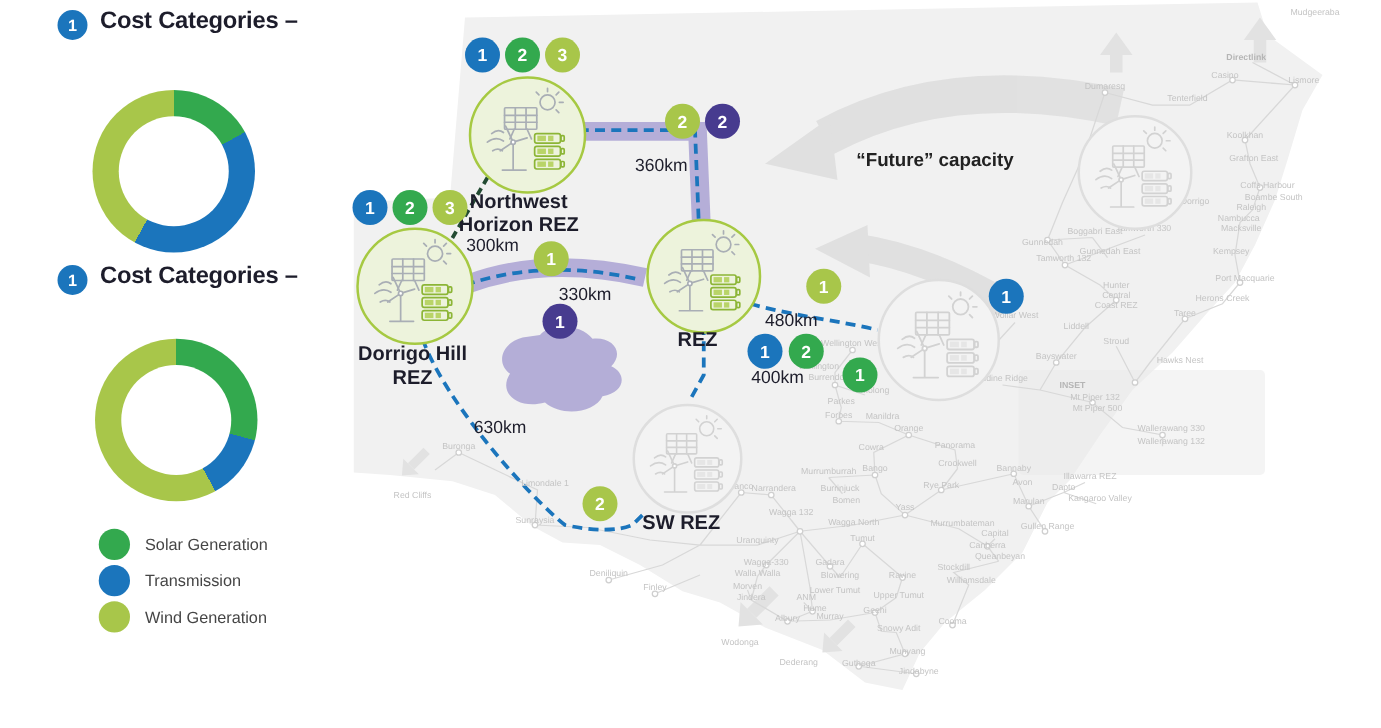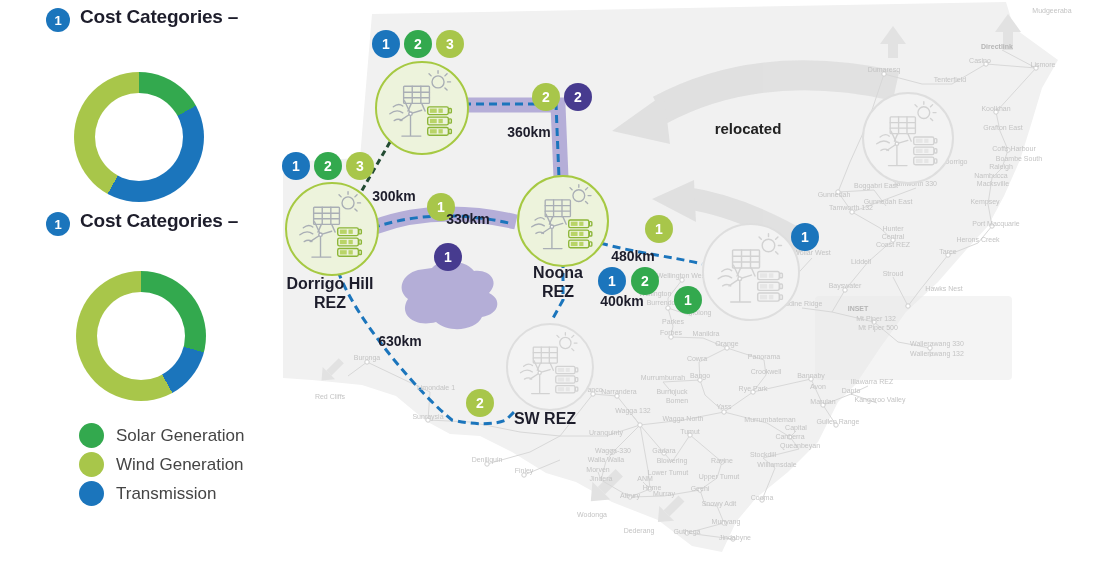--- a/index.html
+++ b/index.html
@@ -9,40 +9,40 @@
 
   
   .sec-head{position:absolute;display:flex;align-items:flex-start;gap:10px;}
   .title-badge{width:24px;height:24px;border-radius:50%;background:#1b75bc;color:#fff;
     font-size:13px;font-weight:bold;display:flex;align-items:center;justify-content:center;margin-top:2px;flex:0 0 auto;}
   .sec-title{font-size:19px;font-weight:bold;color:#1d1d2b;line-height:22px;letter-spacing:-0.2px;}
   .donut{position:absolute;width:130px;height:130px;border-radius:50%;}
   .donut .hole{position:absolute;inset:21px;border-radius:50%;background:#fff;}
   .legend-row{display:flex;align-items:center;margin-bottom:4px;height:25px;}
   .legend-dot{width:25px;height:25px;border-radius:50%;margin-right:12px;flex:0 0 auto;}
-  .legend-label{font-size:17px;color:#454545;}
+  .legend-label{font-size:13px;color:#454545;}
 
   
   .bg-label{position:absolute;width:120px;text-align:center;font-size:7px;line-height:8px;color:#c4c4c4;white-space:nowrap;}
   .bg-label.bold{font-weight:bold;color:#b5b5b5;}
   .rez-circle{position:absolute;border-radius:50%;}
   .rez-circle.green{background:#edf3dc;border:2px solid #a6c942;}
   .rez-circle.gray{background:#f3f3f3;border:2px solid #dedede;}
   .rez-circle svg{position:absolute;left:7%;top:7%;width:86%;height:86%;}
   .rez-circle .st{stroke:#a9aeb5;fill:none;stroke-width:1.6;stroke-linecap:round;stroke-linejoin:round;}
   .rez-circle .hub{fill:#fff;}
   .rez-circle .bat-o{stroke:#8cb536;fill:none;stroke-width:1.6;}
   .rez-circle .bat-f{fill:#b9d468;stroke:none;}
   .rez-circle.gray .st{stroke:#d2d2d2;}
   .rez-circle.gray .bat-o{stroke:#d2d2d2;}
   .rez-circle.gray .bat-f{fill:#e6e6e6;}
   .rez-label{position:absolute;width:180px;text-align:center;font-size:16px;font-weight:bold;line-height:19px;color:#1d1d2b;}
   .badge{position:absolute;width:28px;height:28px;border-radius:50%;color:#fff;font-size:14px;font-weight:bold;
     display:flex;align-items:center;justify-content:center;}
-  .distance{position:absolute;width:64px;text-align:center;font-size:14px;font-weight:bold;color:#1d1d2b;}
+  .distance{position:absolute;width:64px;text-align:center;font-size:14px;font-weight:normal;color:#1d1d2b;}
   #annotation{position:absolute;left:640px;top:120px;width:216px;text-align:center;
     font-size:15px;font-weight:bold;line-height:18px;color:#222;}
 </style>
 </head>
 <body>
 
 <div id="canvas">
 
   <svg class="layer" width="1105" height="582" viewBox="0 0 1105 582">
     <path fill="#f1f1f1" d="M360,158 L372,14 L1006,2 L1014,28 L1058,60 L1042,88 L1030,128 L1020,160 L1004,196 L988,226 L966,250 L938,282 L906,312 L880,348 L856,384 L838,402 L818,442 L788,472 L756,498 L736,522 L722,552 L692,546 L658,520 L612,502 L576,482 L546,473 L512,452 L480,436 L450,434 L426,421 L396,396 L362,385 L312,380 L283,378 L283,162 Z"></path>
@@ -440,28 +440,31 @@
       <rect class="bat-f" x="54.5" y="70" width="8" height="5"></rect>
       <rect class="bat-f" x="64.5" y="70" width="5" height="5"></rect>
       <rect class="bat-o" x="76.5" y="70" width="3" height="5" rx="1"></rect>
     </g>
   </svg>
 </div>
     </div>
 
   <div class="layer" id="overlay-layer">
     <div id="annotation">
-      <div>relocated</div>
-    </div>
+      <div>“Future” capacity</div>
+    </div>
+  <div class="rez-label" style="left: 325px; top: 152px;">
+        <div>Northwest</div>
+        <div>Horizon REZ</div>
+      </div>
       <div class="rez-label" style="left: 240px; top: 274px;">
         <div>Dorrigo Hill</div>
         <div>REZ</div>
       </div>
       <div class="rez-label" style="left: 468px; top: 263px;">
-        <div>Noona</div>
         <div>REZ</div>
       </div>
       <div class="rez-label" style="left: 455px; top: 408.5px;">
         <div>SW REZ</div>
       </div>
       <div class="badge" style="background: rgb(27, 117, 188); left: 372px; top: 30px;">1</div>
       <div class="badge" style="background: rgb(51, 169, 78); left: 404px; top: 30px;">2</div>
       <div class="badge" style="background: rgb(168, 198, 74); left: 436px; top: 30px;">3</div>
       <div class="badge" style="background: rgb(168, 198, 74); left: 532px; top: 83px;">2</div>
       <div class="badge" style="background: rgb(71, 59, 143); left: 564px; top: 83px;">2</div>
@@ -471,21 +474,21 @@
       <div class="badge" style="background: rgb(168, 198, 74); left: 427px; top: 193px;">1</div>
       <div class="badge" style="background: rgb(71, 59, 143); left: 434px; top: 243px;">1</div>
       <div class="badge" style="background: rgb(168, 198, 74); left: 645px; top: 215px;">1</div>
       <div class="badge" style="background: rgb(27, 117, 188); left: 598px; top: 267px;">1</div>
       <div class="badge" style="background: rgb(51, 169, 78); left: 631px; top: 267px;">2</div>
       <div class="badge" style="background: rgb(51, 169, 78); left: 674px; top: 286px;">1</div>
       <div class="badge" style="background: rgb(27, 117, 188); left: 791px; top: 223px;">1</div>
       <div class="badge" style="background: rgb(168, 198, 74); left: 466px; top: 389px;">2</div>
       <div class="distance" style="left: 497px; top: 124px;">360km</div>
       <div class="distance" style="left: 362px; top: 188px;">300km</div>
-      <div class="distance" style="left: 436px; top: 211px;">330km</div>
+      <div class="distance" style="left: 436px; top: 227px;">330km</div>
       <div class="distance" style="left: 601px; top: 248px;">480km</div>
       <div class="distance" style="left: 590px; top: 293px;">400km</div>
       <div class="distance" style="left: 368px; top: 333px;">630km</div>
     </div>
 
   <div class="sec-head" style="left:46px;top:6px">
     <div class="title-badge">1</div>
     <div class="sec-title">
       <div>Cost Categories –</div>
     </div>
@@ -503,22 +506,22 @@
   <div class="donut" style="left: 76px; top: 271px; background: conic-gradient(rgb(51, 169, 78) 0%, rgb(51, 169, 78) 29%, rgb(27, 117, 188) 29%, rgb(27, 117, 188) 42%, rgb(168, 198, 74) 42%, rgb(168, 198, 74) 100%);">
     <div class="hole"></div>
   </div>
 
   <div style="position:absolute;left:79px;top:423px">
     <div class="legend-row">
       <div class="legend-dot" style="background: rgb(51, 169, 78);"></div>
       <div class="legend-label">Solar Generation</div>
     </div>
     <div class="legend-row">
+      <div class="legend-dot" style="background: rgb(27, 117, 188);"></div>
+      <div class="legend-label">Transmission</div>
+    </div>
+    <div class="legend-row">
       <div class="legend-dot" style="background: rgb(168, 198, 74);"></div>
       <div class="legend-label">Wind Generation</div>
     </div>
-    <div class="legend-row">
-      <div class="legend-dot" style="background: rgb(27, 117, 188);"></div>
-      <div class="legend-label">Transmission</div>
-    </div>
   </div>
 
 </div>
 
 </body></html>

